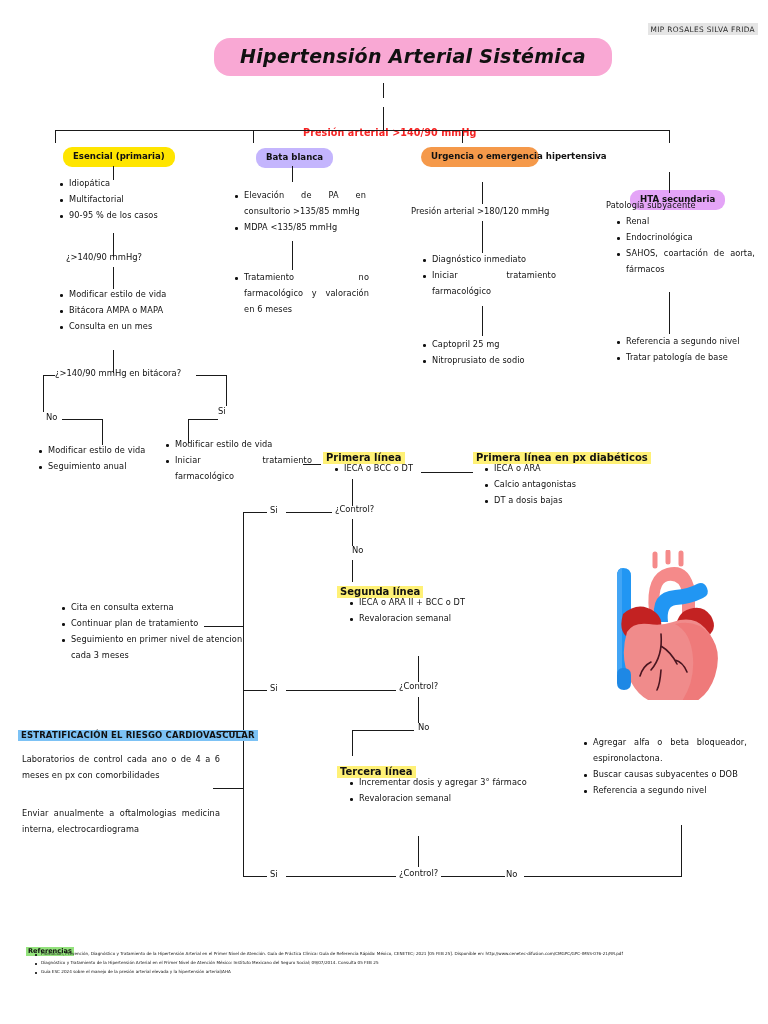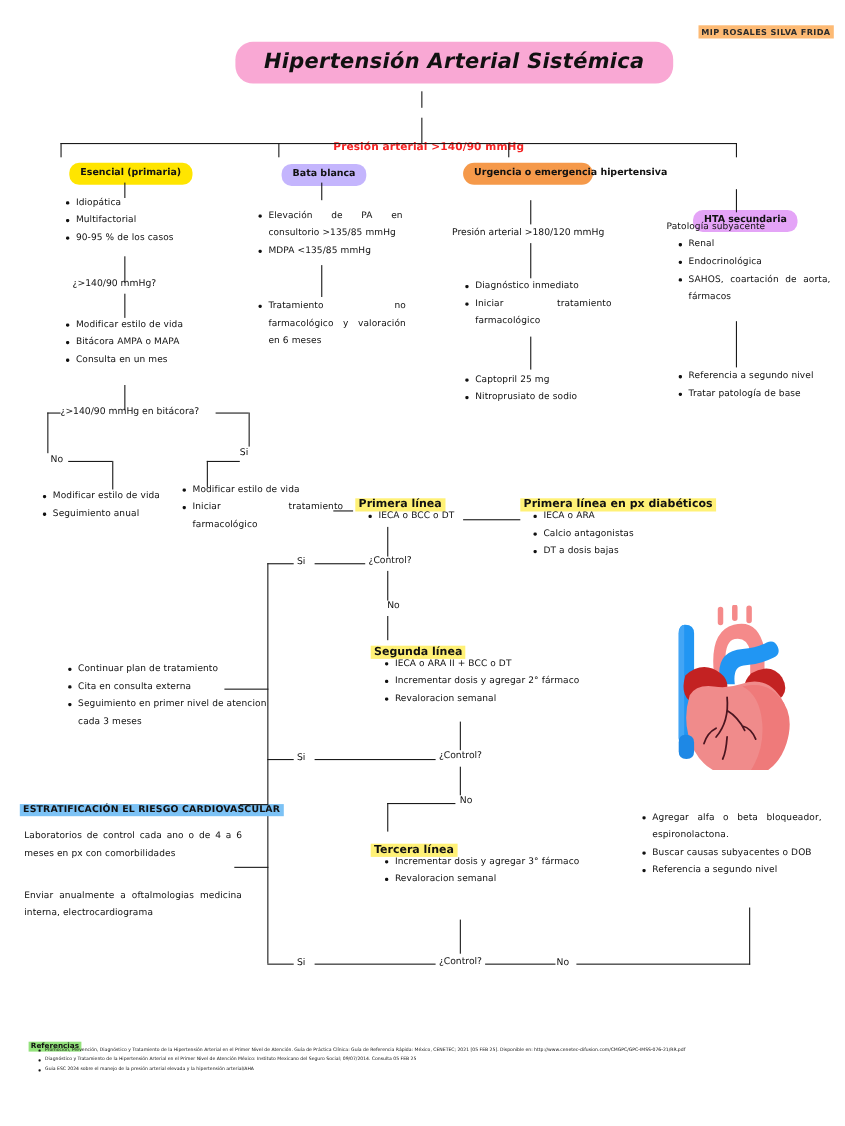--- a/index.html
+++ b/index.html
@@ -34,24 +34,24 @@
     position: absolute;
     left: 2px; top: 7px;
     width: 2.6px; height: 2.6px;
     border-radius: 50%;
     background: #111;
   }
   .just { text-align: justify; }
 
   
   .author-tag {
-    background: #fdba74;
+    background: #e5e5e5;
     color: #2b2b2b;
     font-size: 7.4px;
-    font-weight: 700;
+    font-weight: 400;
     letter-spacing: .35px;
     padding: 1.5px 3px;
     font-family: "DejaVu Sans", sans-serif;
   }
 
   
   .title-pill {
     background: #f9a8d4;
     border-radius: 16px;
     padding: 7px 26px 9px;
@@ -296,21 +296,20 @@
 
   <div class="ln vl abs" style="left:352px; top:519px; height:27px;"></div>
   <div class="abs node" style="left:352px; top:545px;">No</div>
   <div class="ln vl abs" style="left:352px; top:560px; height:22px;"></div>
 
   <div class="abs" style="left:337px; top:580px;">
     <span class="hl y">Segunda línea</span>
   </div>
   <ul class="bl txt abs" style="left:348px; top:595px; width:250px;">
     <li>IECA o ARA II + BCC o DT</li>
-    <li>Incrementar dosis y agregar 2° fármaco</li>
     <li>Revaloracion semanal</li>
   </ul>
 
   <div class="ln vl abs" style="left:418px; top:656px; height:26px;"></div>
   <div class="abs node" style="left:399px; top:681px;">¿Control?</div>
   <div class="ln hlz abs" style="left:286px; top:690px; width:110px;"></div>
   <div class="abs node" style="left:270px; top:683px;">Si</div>
   <div class="ln hlz abs" style="left:243px; top:690px; width:24px;"></div>
 
   <div class="ln vl abs" style="left:418px; top:697px; height:26px;"></div>
@@ -341,22 +340,22 @@
     <li class="just">Agregar  alfa  o  beta  bloqueador, espironolactona.</li>
     <li>Buscar causas subyacentes o DOB</li>
     <li>Referencia a segundo nivel</li>
   </ul>
 
   <div class="ln vl abs" style="left:243px; top:512px; height:364px;"></div>
 
   <div class="ln hlz abs" style="left:243px; top:625px; width:-0px;"></div>
 
   <ul class="bl txt abs" style="left:60px; top:600px; width:205px;">
+    <li>Cita en consulta externa</li>
     <li>Continuar plan de tratamiento</li>
-    <li>Cita en consulta externa</li>
     <li>Seguimiento en primer nivel de atencion cada 3 meses</li>
   </ul>
   <div class="ln hlz abs" style="left:204px; top:626px; width:40px;"></div>
 
   <div class="abs" style="left:18px; top:723px;">
     <span class="hl blue">ESTRATIFICACIÓN EL RIESGO CARDIOVASCULAR</span>
   </div>
   <div class="ln hlz abs" style="left:218px; top:731px; width:26px;"></div>
 
   <div class="abs txt just" style="left:22px; top:752px; width:198px;">Laboratorios de control cada ano o de 4 a 6 meses en px con comorbilidades</div>

